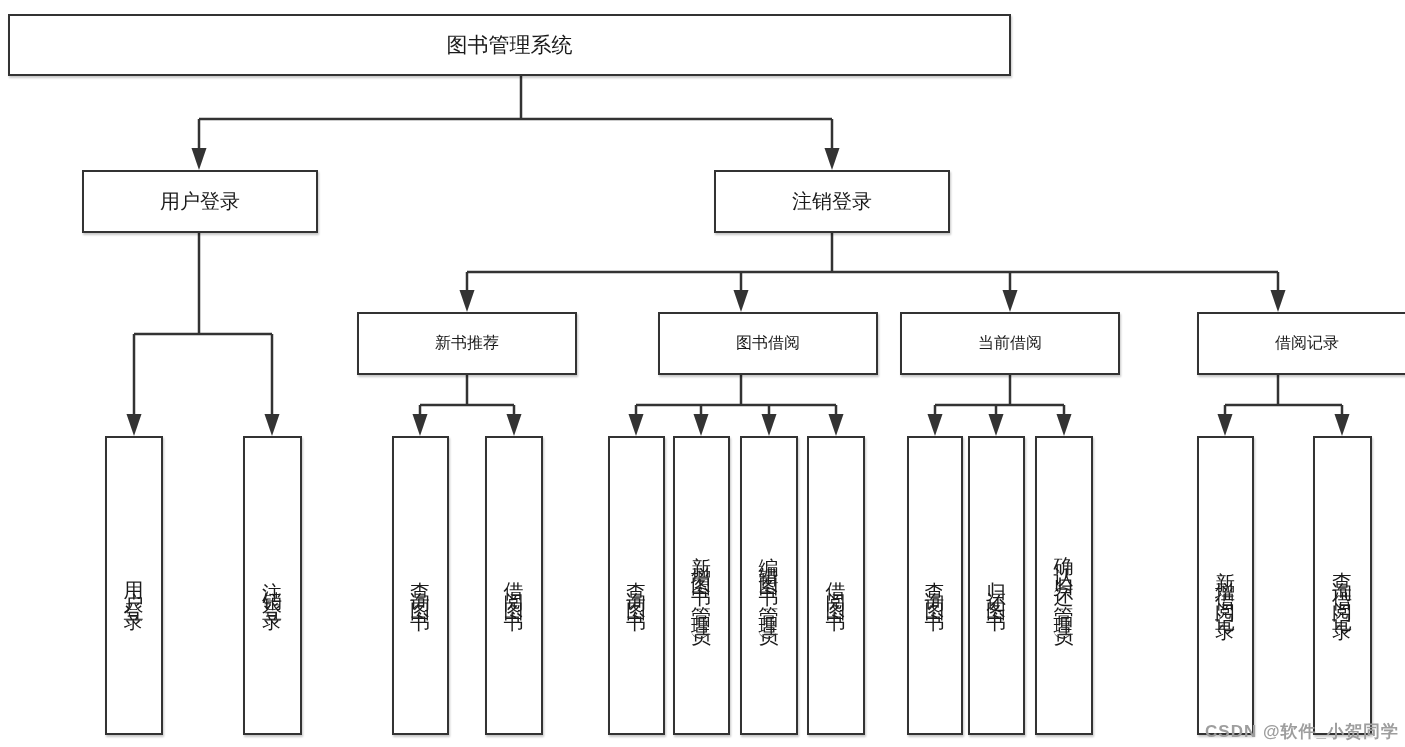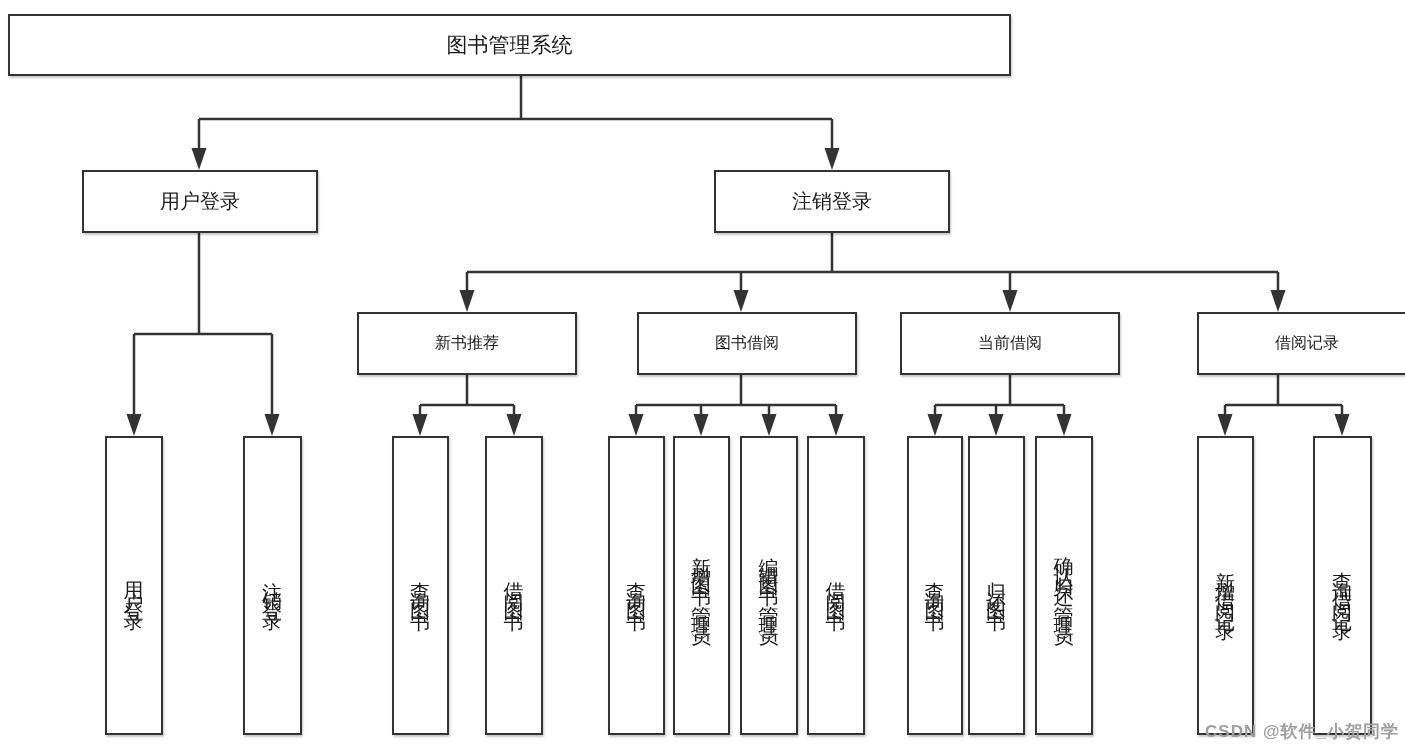--- a/index.html
+++ b/index.html
@@ -127,21 +127,21 @@
   <div class="node lvl2" style="left:82px;">
     <span>用户登录</span>
   </div>
   <div class="node lvl2" style="left:714px;">
     <span>注销登录</span>
   </div>
 
   <div class="node lvl3" style="left:357px;">
     <span>新书推荐</span>
   </div>
-  <div class="node lvl3" style="left:637px;">
+  <div class="node lvl3" style="left:658px;">
     <span>图书借阅</span>
   </div>
   <div class="node lvl3" style="left:900px;">
     <span>当前借阅</span>
   </div>
   <div class="node lvl3" style="left:1168px;margin-left:29px;">
     <span>借阅记录</span>
   </div>
 
   <div class="node leaf" style="left:105px;width:58px;">

